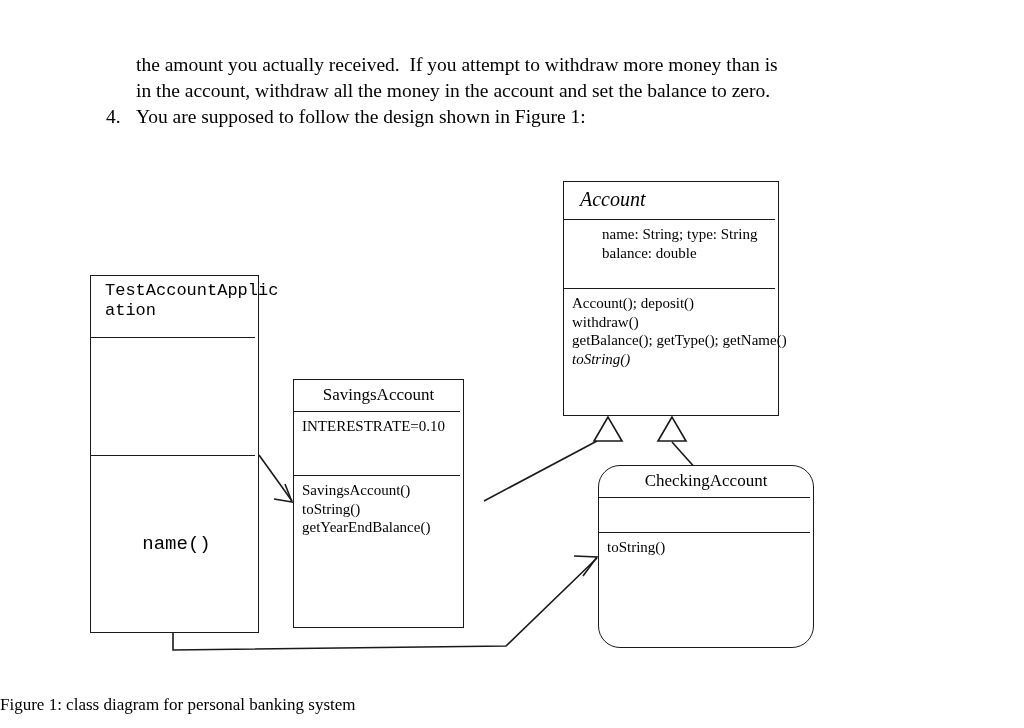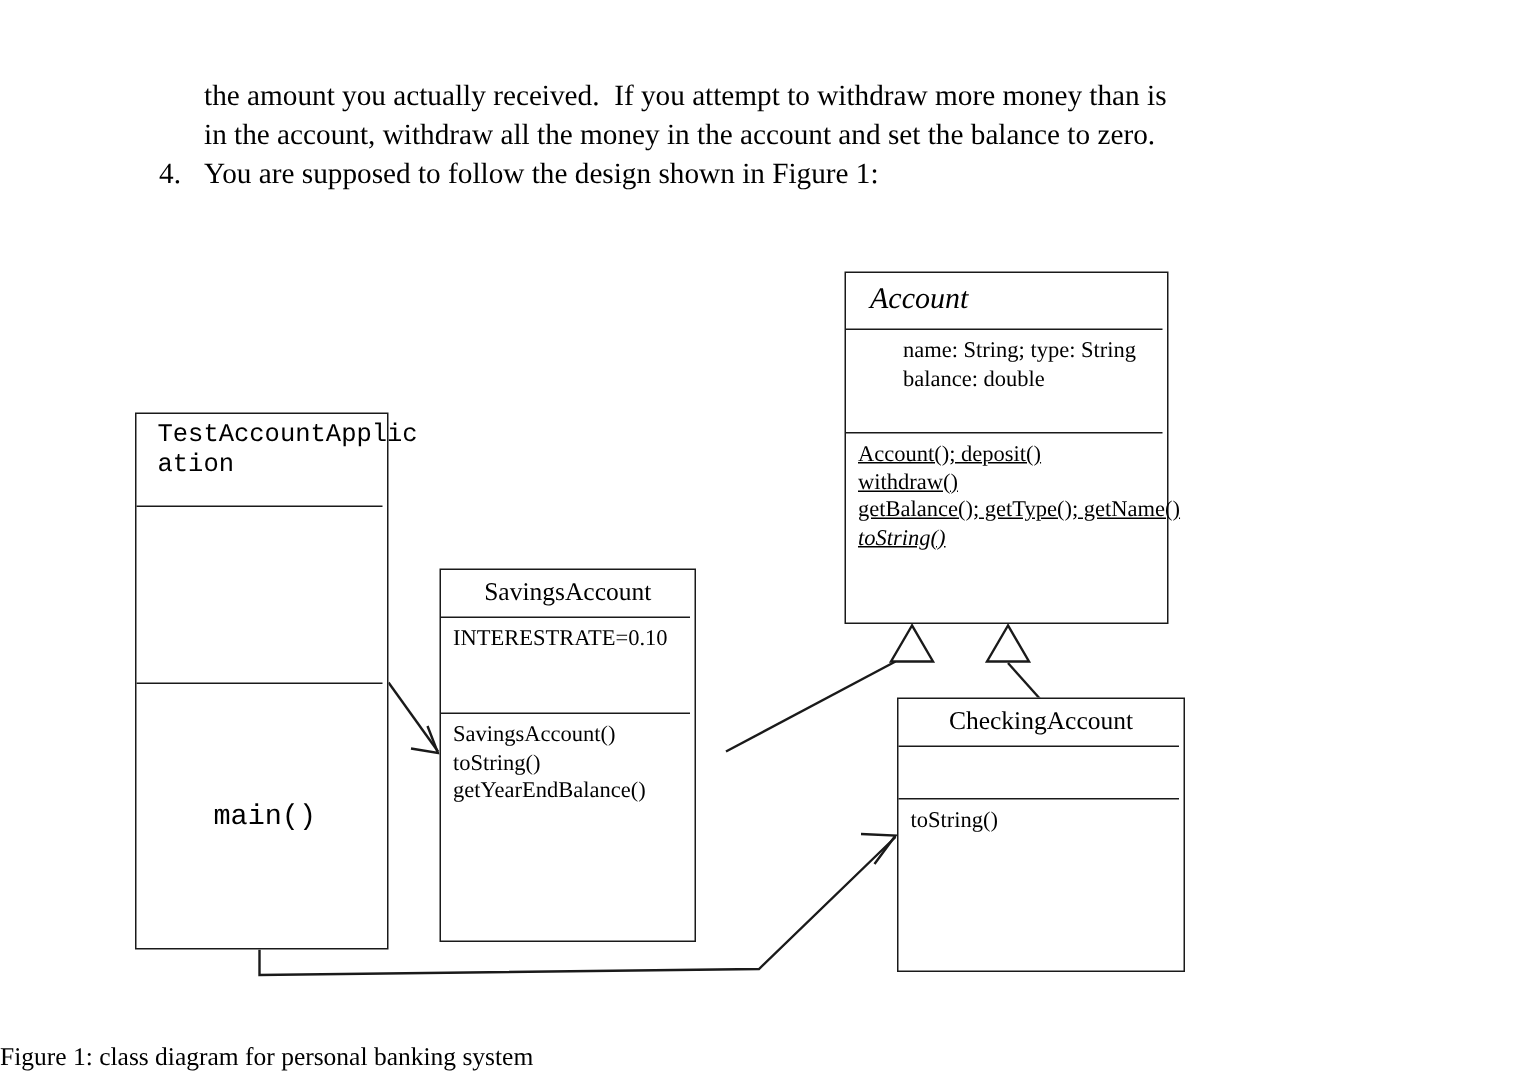--- a/index.html
+++ b/index.html
@@ -116,23 +116,23 @@
   #class-test-account-application .c3 { flex: 1; }
 
   #class-savings-account { left: 293px; top: 379px; width: 171px; height: 249px; }
   #class-savings-account .c1 { height: 31px; }
   #class-savings-account .c2 { height: 64px; }
   #class-savings-account .c3 { flex: 1; }
 
   #class-account { left: 563px; top: 181px; width: 216px; height: 235px; }
   #class-account .c1 { height: 37px; }
   #class-account .c2 { height: 69px; }
-  #class-account .c3 { flex: 1; text-decoration: underline; }
-
-  #class-checking-account { left: 598px; top: 465px; width: 192px; height: 183px; }
+  #class-account .c3 { flex: 1; }
+
+  #class-checking-account { left: 598px; top: 465px; width: 216px; height: 183px; border-radius: 22px; }
   #class-checking-account .c1 { height: 31px; }
   #class-checking-account .c2 { height: 35px; }
   #class-checking-account .c3 { flex: 1; }
 
   
   #figure-caption {
     position: absolute;
     left: 0;
     top: 695px;
     width: 872px;
@@ -172,21 +172,21 @@
     <g>
       <polyline points="173,633 173,650 506,646 597,558" fill="none" stroke="#1a1a1a" stroke-width="1.6"></polyline>
       <polyline points="574,556 597,557 583,576" fill="none" stroke="#1a1a1a" stroke-width="1.6"></polyline>
     </g>
   </svg>
 
   <div class="uml-class" id="class-test-account-application">
     <div class="uml-compartment cmp-name c1" style="white-space: pre-line;">TestAccountApplic
 ation</div>
     <div class="uml-compartment cmp-attrs c2"></div>
-    <div class="uml-compartment cmp-ops cmp-center-text c3">main()</div>
+    <div class="uml-compartment cmp-ops cmp-center-text c3">name()</div>
   </div>
 
   <div class="uml-class" id="class-savings-account">
     <div class="uml-compartment cmp-name center c1">SavingsAccount</div>
     <div class="uml-compartment cmp-attrs c2">
       <div class="attr-line">INTERESTRATE=0.10</div>
     </div>
     <div class="uml-compartment cmp-ops c3">
       <div class="op-line">SavingsAccount()</div>
       <div class="op-line">toString()</div>

